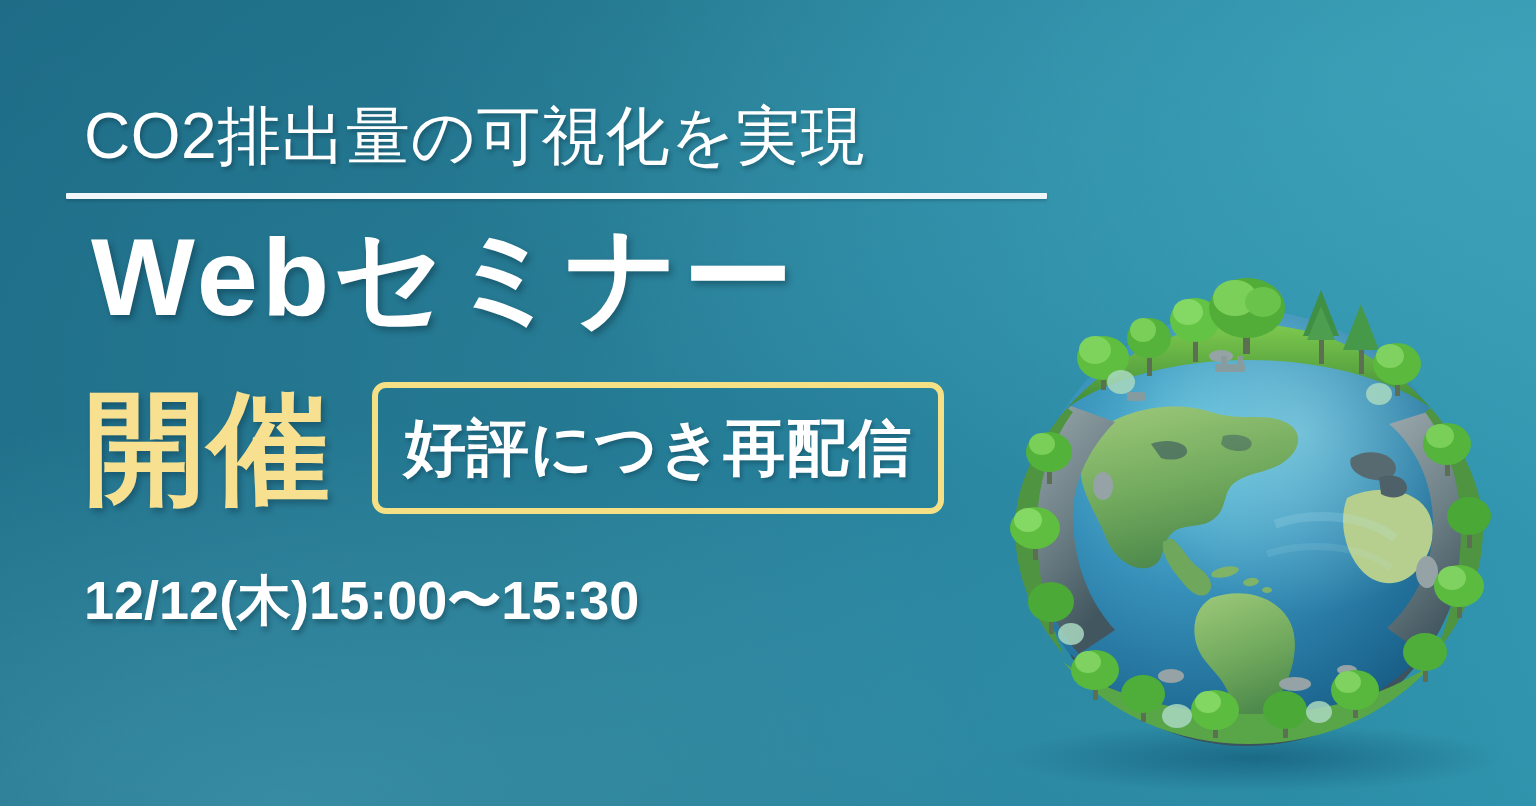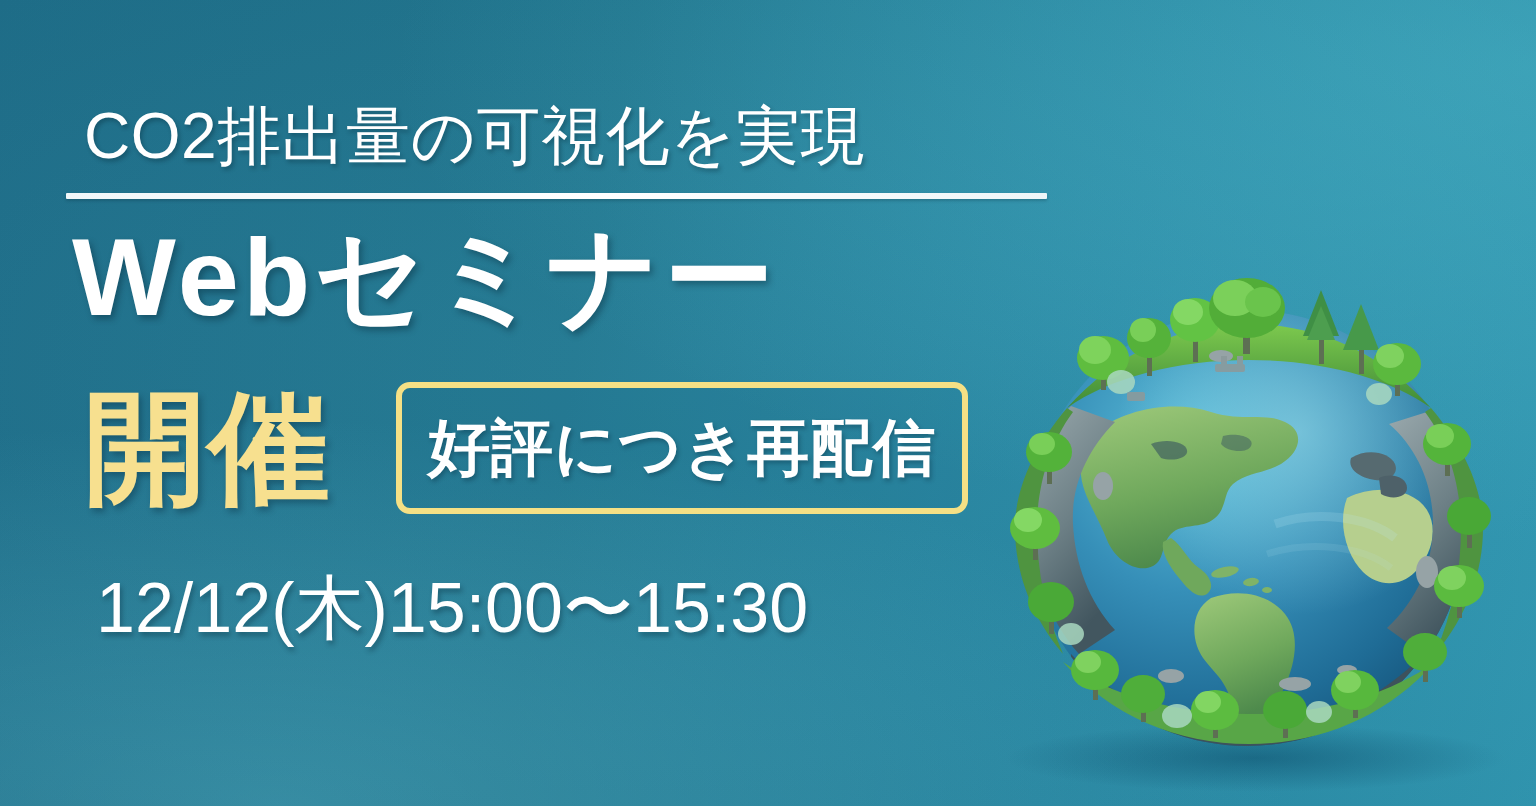--- a/index.html
+++ b/index.html
@@ -60,39 +60,39 @@
     top: 193px;
     width: 981px;
     height: 6px;
     background: linear-gradient(90deg, #f1f7f9 0%, #ffffff 55%, #eef6f8 100%);
     border-radius: 1px;
     box-shadow: 0 2px 3px rgba(0,30,45,0.22);
   }
 
   .title-main {
     position: absolute;
-    left: 72px;
+    left: 91px;
     top: 222px;
     font-size: 110px;
     font-weight: 700;
     color: #ffffff;
     letter-spacing: 4px;
     line-height: 1.0;
     white-space: nowrap;
     text-shadow: 3px 4px 6px rgba(0,28,44,0.35);
     text-align: center;
   }
 
   .row-kaisai {
     position: absolute;
     left: 84px;
     top: 382px;
     display: flex;
     align-items: center;
-    gap: 64px;
+    gap: 40px;
   }
 
   .kaisai {
     font-size: 122px;
     font-weight: 700;
     color: #f7e08f;
     line-height: 1.0;
     letter-spacing: 2px;
     white-space: nowrap;
     text-shadow: 3px 4px 6px rgba(0,30,48,0.33);
@@ -114,24 +114,24 @@
     font-size: 62px;
     font-weight: 700;
     color: #ffffff;
     letter-spacing: 1px;
     white-space: nowrap;
     text-shadow: 2px 3px 4px rgba(0,30,45,0.30);
   }
 
   .datetime {
     position: absolute;
-    left: 96px;
+    left: 84px;
     top: 572px;
-    font-size: 70px;
-    font-weight: 400;
+    font-size: 54px;
+    font-weight: 700;
     color: #ffffff;
     letter-spacing: 0px;
     line-height: 1.05;
     white-space: nowrap;
     text-shadow: 2px 4px 5px rgba(0,30,45,0.33);
   }
 
   
   .globe-wrap {
     position: absolute;

